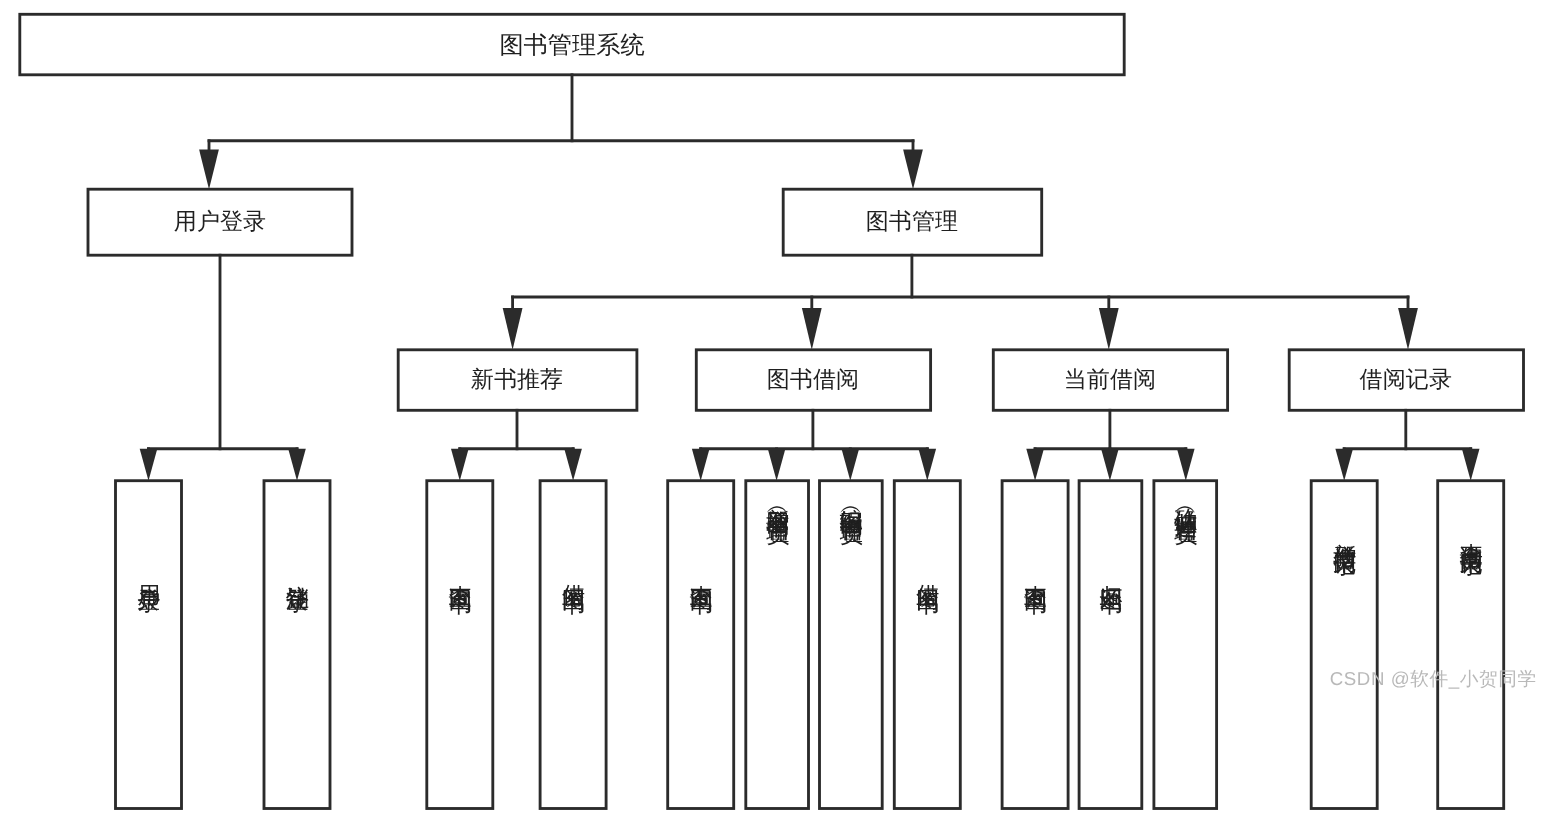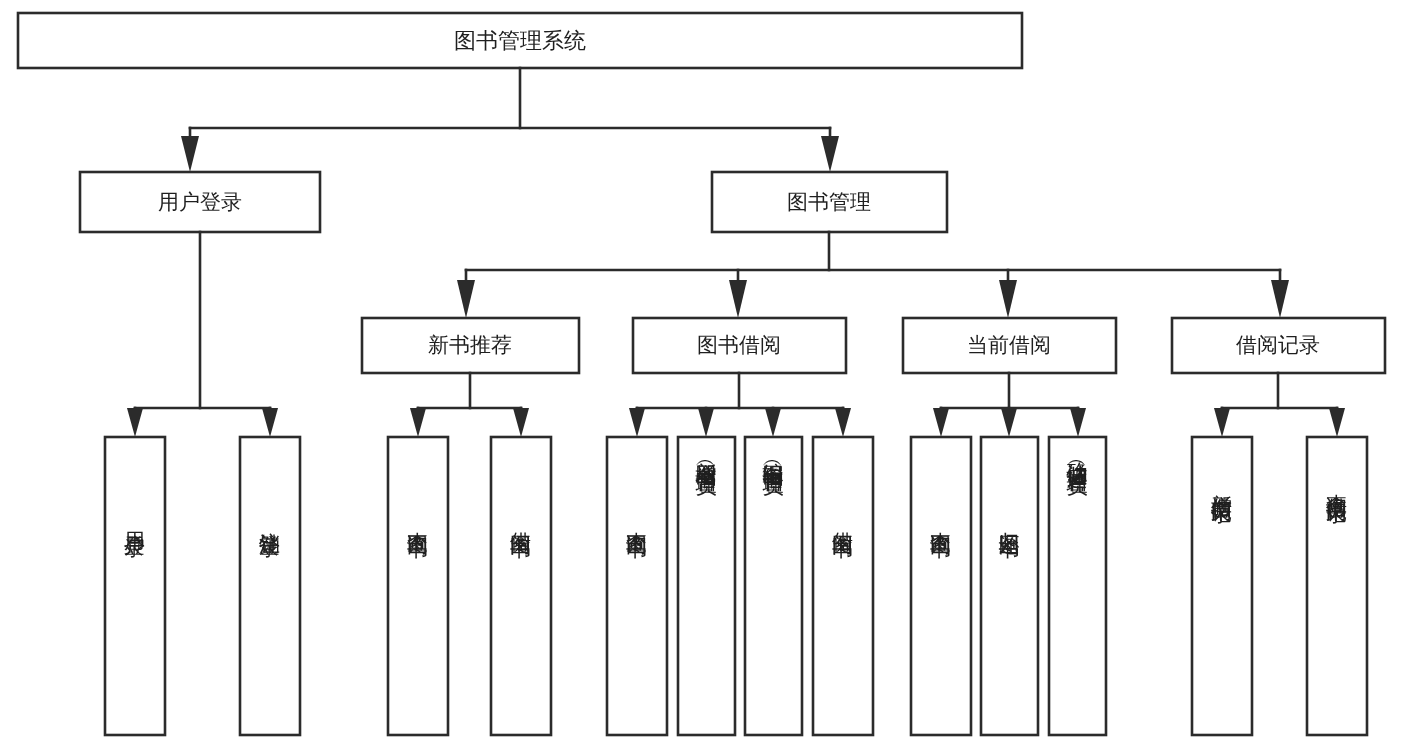--- a/index.html
+++ b/index.html
@@ -266,14 +266,15 @@
   </div>
 
   <div class="leaf-label-wrap" style="left:1192px; top:437px; width:60px; height:298px; padding-top:40px;">
     <span class="leaf-label-v">新增借阅记录</span>
   </div>
 
   <div class="leaf-label-wrap" style="left:1307px; top:437px; width:60px; height:298px; padding-top:40px;">
     <span class="leaf-label-v">查询借阅记录</span>
   </div>
 
+  <div id="watermark">CSDN @软件_小贺同学</div>
 
 </div>
 
 </body></html>

